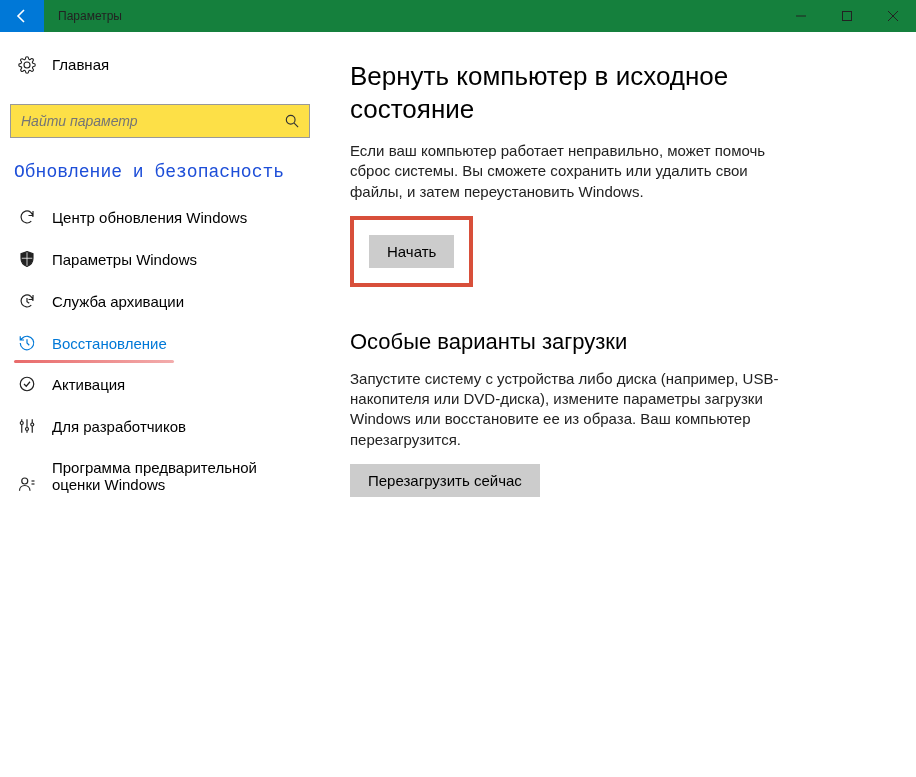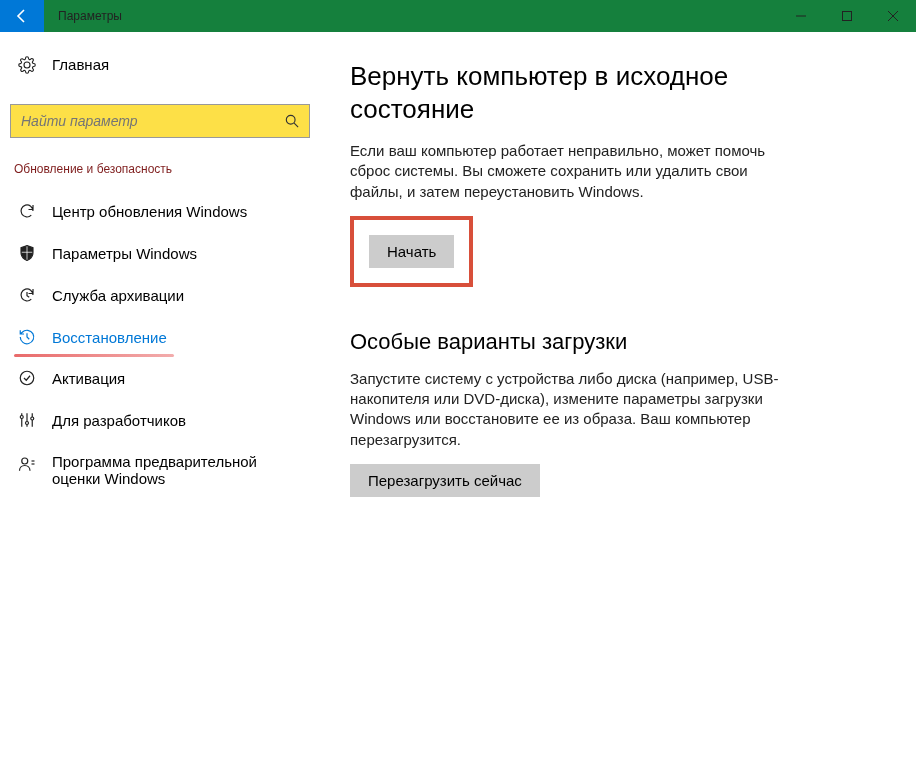--- a/index.html
+++ b/index.html
@@ -82,23 +82,24 @@
   .search-icon {
     position: absolute;
     right: 10px;
     top: 50%;
     transform: translateY(-50%);
     color: #333;
     width: 16px; height: 16px;
     display:flex; align-items:center; justify-content:center;
   }
   .category-label {
-    color: #7f1d1d;
-    font-size: 12px;
+    color: #1d4ed8;
+    font-size: 18px;
     padding: 4px 4px 14px 4px;
+    font-family: Liberation Mono, monospace;
   }
   .nav-item {
     display: flex;
     align-items: center;
     padding: 12px 6px;
     cursor: default;
   }
   .nav-item .icon {
     width: 22px;
     display: flex;
@@ -274,21 +275,21 @@
             <line x1="12" y1="3" x2="12" y2="21"></line>
             <line x1="19" y1="3" x2="19" y2="21"></line>
             <circle cx="5" cy="8" r="2" fill="#fff"></circle>
             <circle cx="12" cy="16" r="2" fill="#fff"></circle>
             <circle cx="19" cy="10" r="2" fill="#fff"></circle>
           </svg>
       </span>
       <span class="label">Для разработчиков</span>
     </div>
 
-    <div class="nav-item" style="align-items:flex-start;">
+    <div class="nav-item" style="align-items:flex-end;">
       <span class="icon" style="margin-top:2px;">
         <svg width="18" height="18" viewBox="0 0 24 24" stroke="#222" stroke-width="1.6" fill="none">
             <circle cx="9" cy="8" r="4"></circle>
             <path d="M2 21c0-4 3-7 7-7s7 3 7 7"></path>
             <line x1="18" y1="8" x2="22" y2="8"></line>
             <line x1="18" y1="12" x2="22" y2="12"></line>
           </svg>
       </span>
       <span class="label" style="max-width:240px;">Программа предварительной оценки Windows</span>
     </div>

